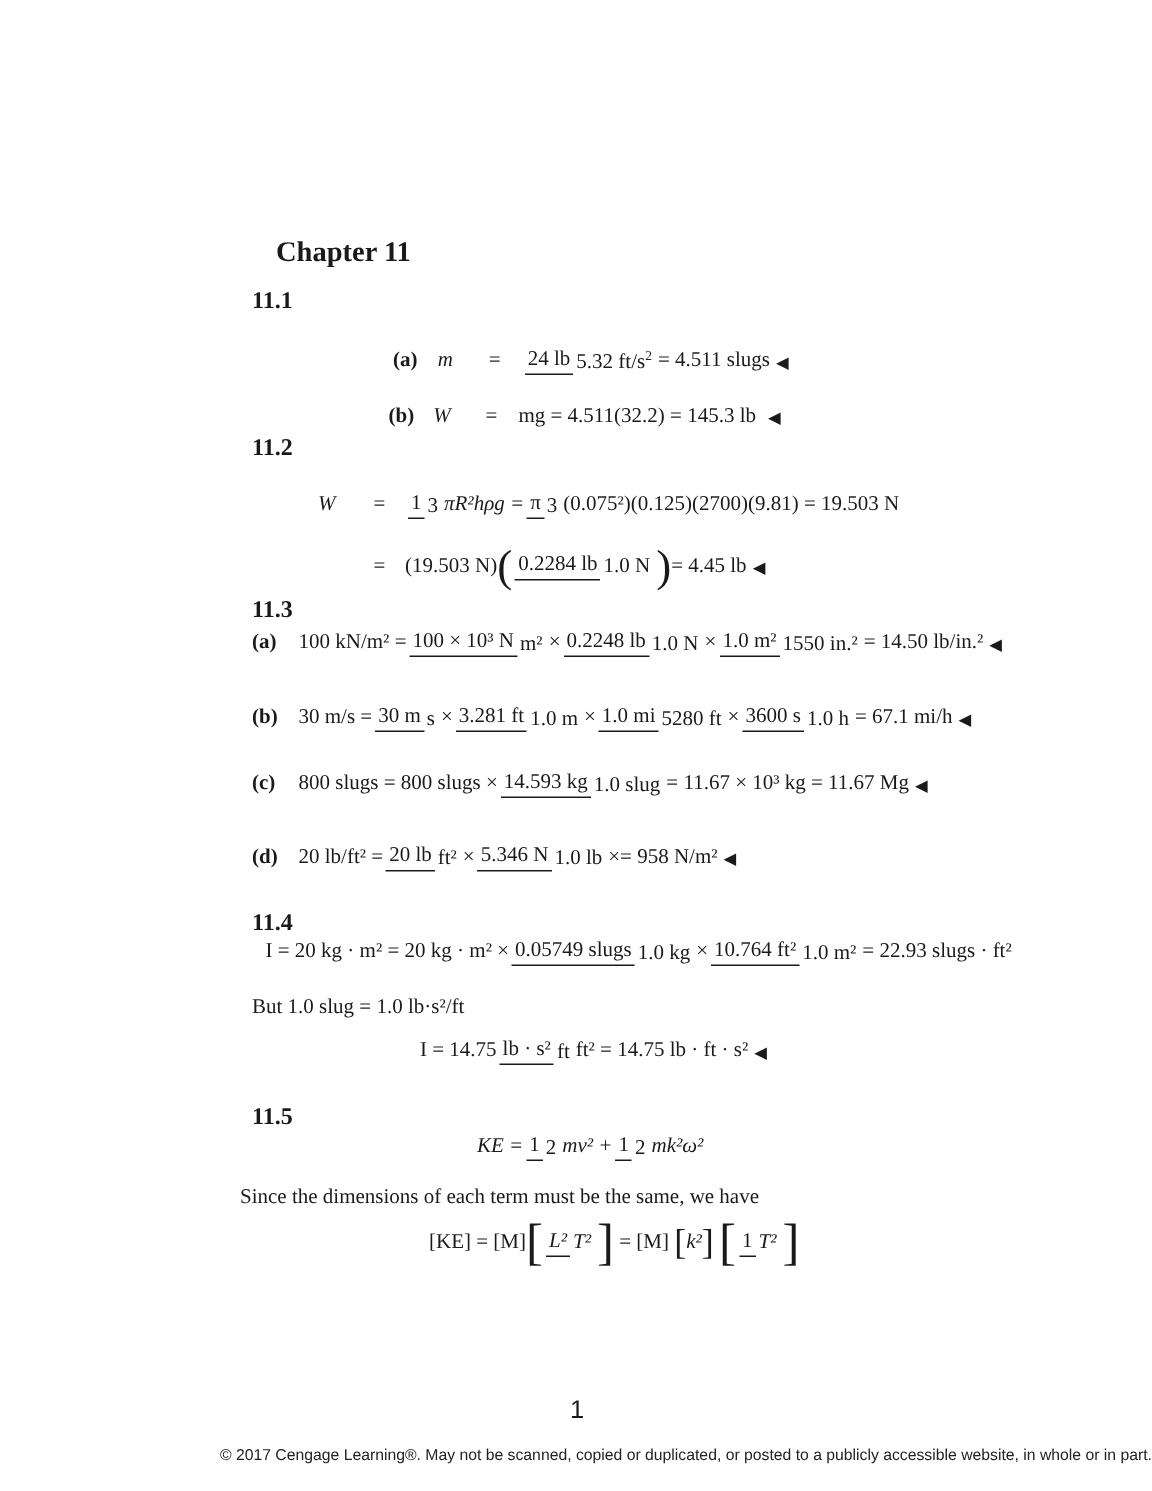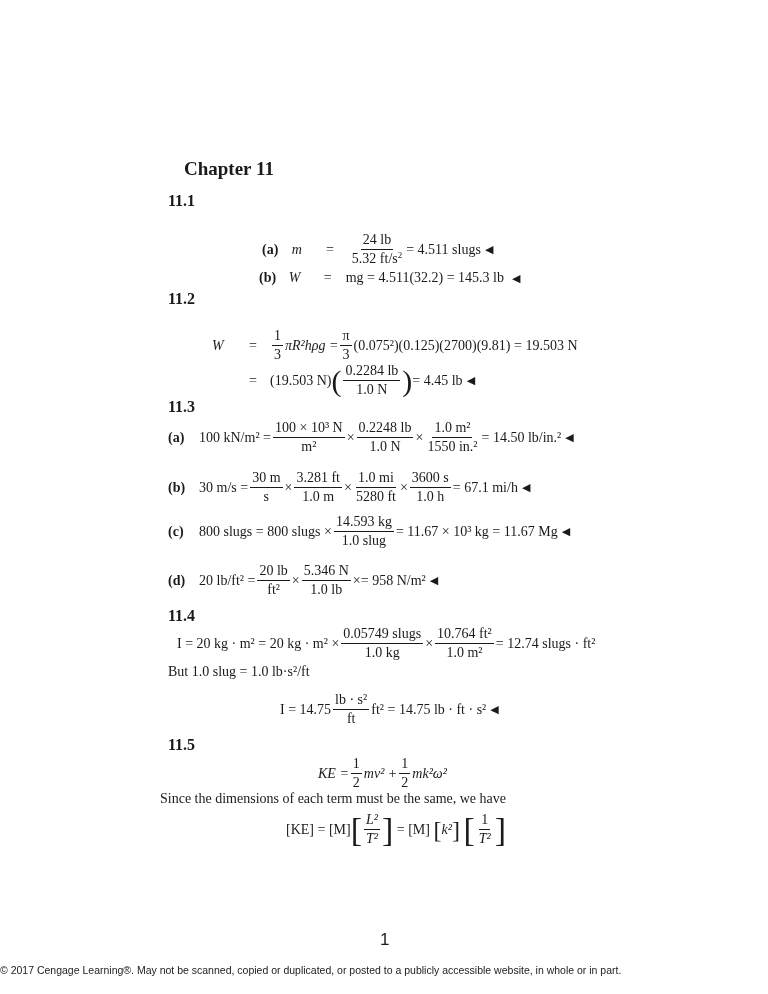--- a/index.html
+++ b/index.html
@@ -4,21 +4,21 @@
 <style>
   html, body { margin:0; padding:0; background:#ffffff; }
   body { width:768px; height:994px; position:relative; overflow:hidden;
          font-family:"Liberation Serif","DejaVu Serif",serif; color:#1a1a1a; font-size:14px; }
   .abs { position:absolute; white-space:nowrap; }
   .h1 { font-weight:bold; font-size:19px;margin-left:16px; }
   .h2 { font-weight:bold; font-size:16px; }
   .it { font-style:italic; }
   .b { font-weight:bold; }
   .row { display:flex; align-items:center; }
-  .frac { display:inline-flex; flex-direction:column; align-items:center; vertical-align:middle; margin:0 2px; line-height:1.15; }
+  .frac { display:inline-flex; flex-direction:row; align-items:center; vertical-align:middle; margin:0 2px; line-height:1.15; }
   .frac .num { border-bottom:1px solid #1a1a1a; padding:0 2px 1px; }
   .frac .den { padding:1px 2px 0; }
   sup { font-size:9px; vertical-align:5px; line-height:0; }
   .tri { font-size:11px; margin-left:4px; }
   .paren { font-size:30px; line-height:1; font-weight:lighter; }
   .brk { font-size:34px; line-height:1; font-weight:lighter; }
   .footer-num { font-family:"Liberation Sans",sans-serif; font-size:17px; }
   .footer { font-family:"Liberation Sans",sans-serif; font-size:10.5px; color:#222; }
 </style>
 </head>
@@ -152,21 +152,21 @@
   <span>I = 20 kg · m² = 20 kg · m² ×</span>
   <span class="frac">
       <span class="num">0.05749 slugs</span>
       <span class="den">1.0 kg</span>
     </span>
   <span>×</span>
   <span class="frac">
       <span class="num">10.764 ft²</span>
       <span class="den">1.0 m²</span>
     </span>
-  <span>= 12.74 slugs · ft²</span>
+  <span>= 22.93 slugs · ft²</span>
 </div>
 <div class="abs" style="left:168px;top:664px;">But 1.0 slug = 1.0 lb·s²/ft</div>
 <div class="abs row" style="left:280px;top:692px;">
   <span>I = 14.75</span>
   <span class="frac">
       <span class="num">lb · s²</span>
       <span class="den">ft</span>
     </span>
   <span>ft² = 14.75 lb · ft · s²</span>
   <span class="tri">◀</span>
@@ -199,13 +199,13 @@
   <span class="brk" style="font-size:24px;">[</span><span class="it">k²</span><span class="brk" style="font-size:24px;">]</span>
   &nbsp;<span class="brk">[</span>
   <span class="frac">
       <span class="num">1</span>
       <span class="den it">T²</span>
     </span>
   <span class="brk">]</span>
 </div>
 
 <div class="abs footer-num" style="left:380px;top:930px;">1</div>
-<div class="abs footer" style="left:0;width:768px;text-align:left;top:964px;">© 2017 Cengage Learning®. May not be scanned, copied or duplicated, or posted to a publicly accessible website, in whole or in part.</div>
+<div class="abs footer" style="left:0;width:768px;text-align:right;top:964px;">© 2017 Cengage Learning®. May not be scanned, copied or duplicated, or posted to a publicly accessible website, in whole or in part.</div>
 
 </body></html>

